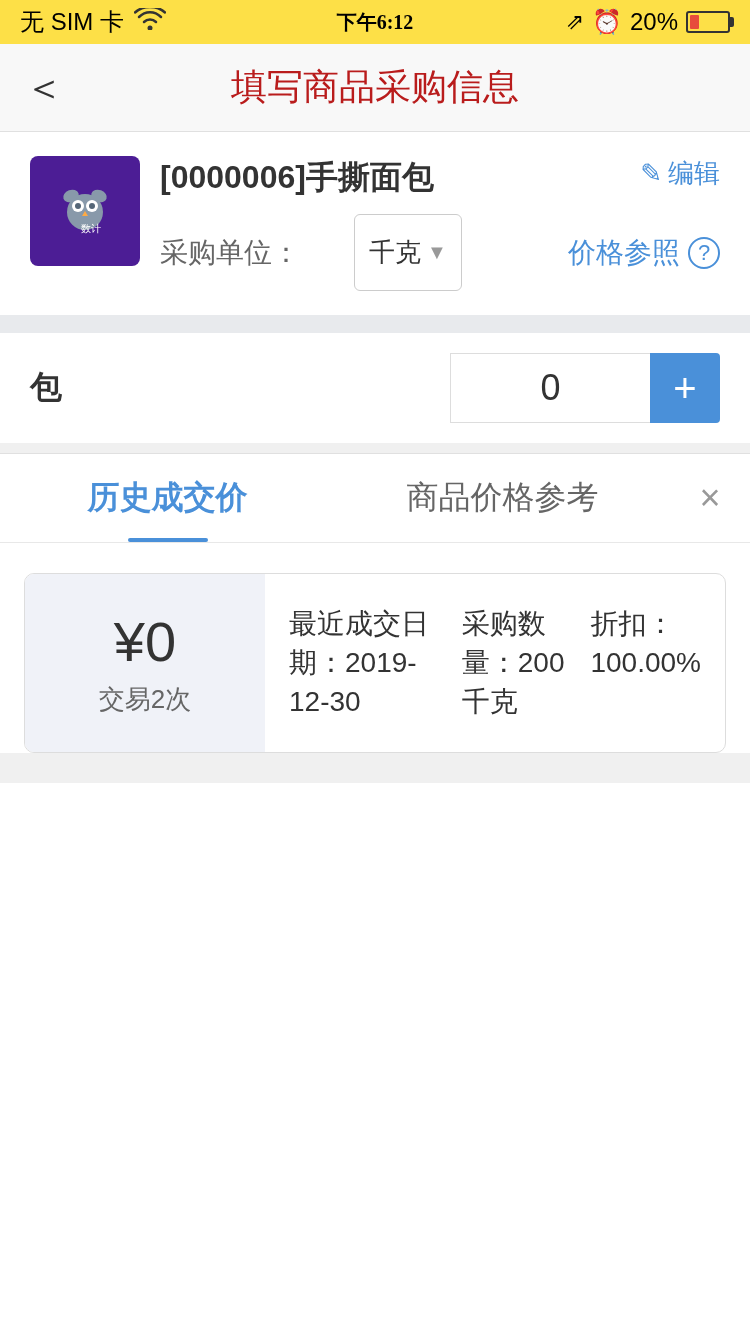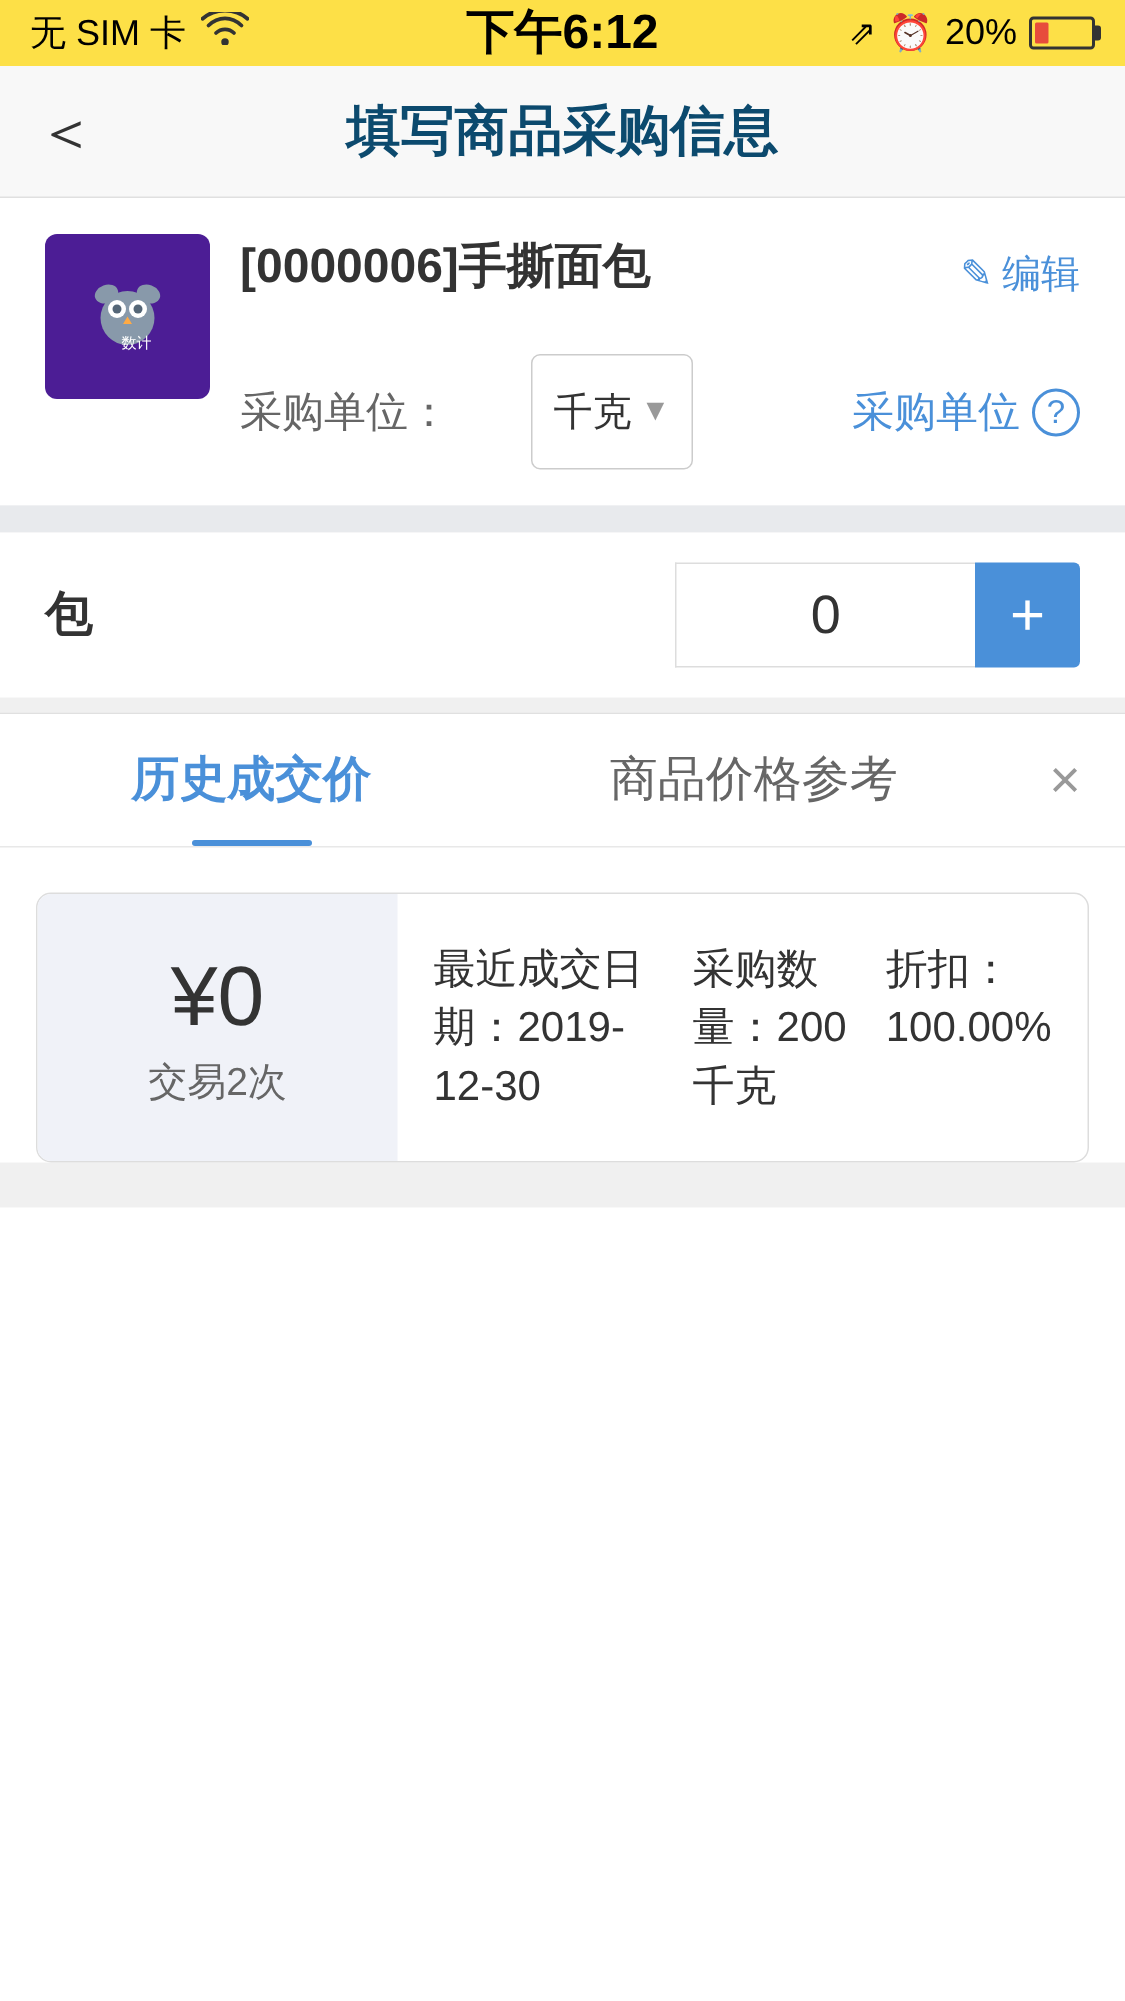--- a/index.html
+++ b/index.html
@@ -24,25 +24,26 @@
       font-size: 26px;
       font-weight: 500;
     }
     .status-left {
       display: flex;
       align-items: center;
       gap: 10px;
       font-size: 24px;
     }
     .status-center {
-      font-size: 32px;
+      font-size: 20px;
       font-weight: 600;
       position: absolute;
       left: 50%;
       transform: translateX(-50%);
+      font-family: Liberation Serif, serif;
     }
     .status-right {
       display: flex;
       align-items: center;
       gap: 8px;
       font-size: 24px;
     }
     .battery {
       width: 44px;
       height: 22px;
@@ -84,22 +85,22 @@
     }
     .nav-back {
       position: absolute;
       left: 24px;
       font-size: 40px;
       color: #333;
       cursor: pointer;
     }
     .nav-title {
       font-size: 36px;
-      font-weight: 700;
-      color: #0c4a6e;
+      font-weight: 400;
+      color: #b91c1c;
     }
 
     
     .product-section {
       background: #fff;
       padding: 24px 30px;
       margin-bottom: 0;
     }
     .product-row {
       display: flex;
@@ -119,22 +120,22 @@
     .product-thumbnail-icon {
       font-size: 44px;
       color: #7a8aa0;
     }
     .product-info {
       flex: 1;
     }
     .product-name-row {
       display: flex;
       justify-content: space-between;
-      align-items: flex-end;
-      margin-bottom: 36px;
+      align-items: flex-start;
+      margin-bottom: 14px;
     }
     .product-name {
       font-size: 32px;
       font-weight: 600;
       color: #333;
     }
     .edit-btn {
       font-size: 26px;
       color: #4a90d9;
       display: flex;
@@ -388,21 +389,21 @@
       </div>
       <div class="unit-row">
         <div style="display:flex;align-items:center;gap:10px;">
           <span class="unit-label">采购单位：</span>
           <div class="unit-select">
             <span>千克</span>
             <span style="font-size:20px;color:#999;">▼</span>
           </div>
         </div>
         <div class="price-ref">
-          <span>采购单位</span>
+          <span>价格参照</span>
           <span style="width:32px;height:32px;border:2px solid #4a90d9;border-radius:50%;display:flex;align-items:center;justify-content:center;font-size:22px;">?</span>
         </div>
       </div>
     </div>
   </div>
 </div>
 
 <div class="divider-bar"></div>
 
 <div class="quantity-section">

